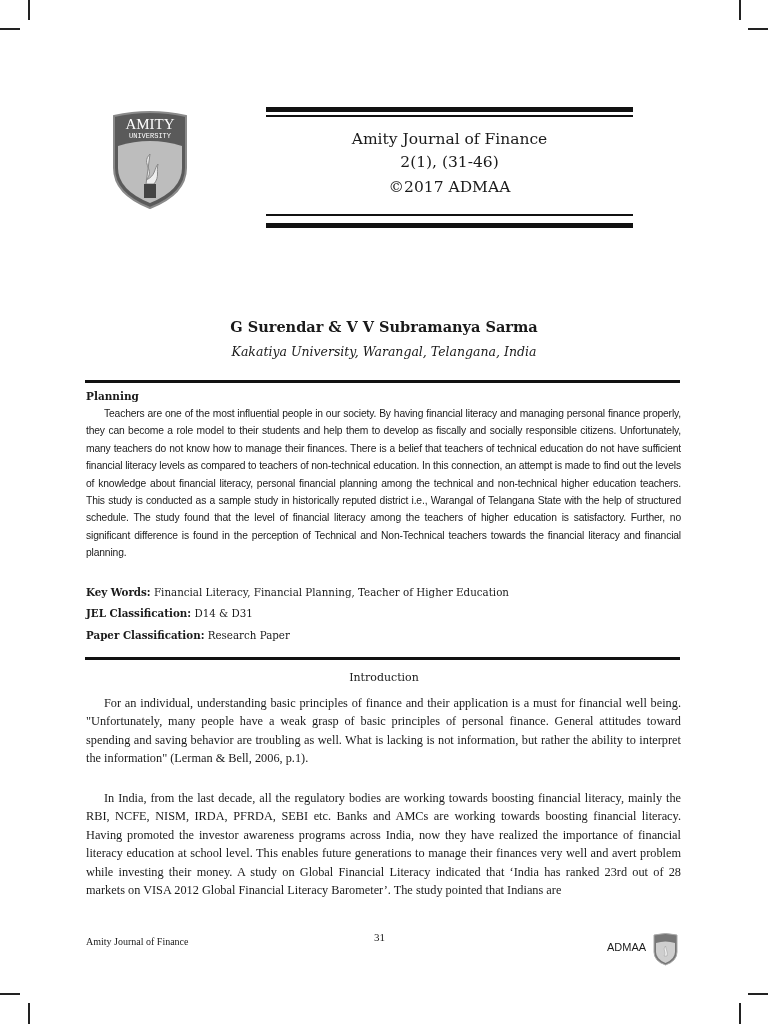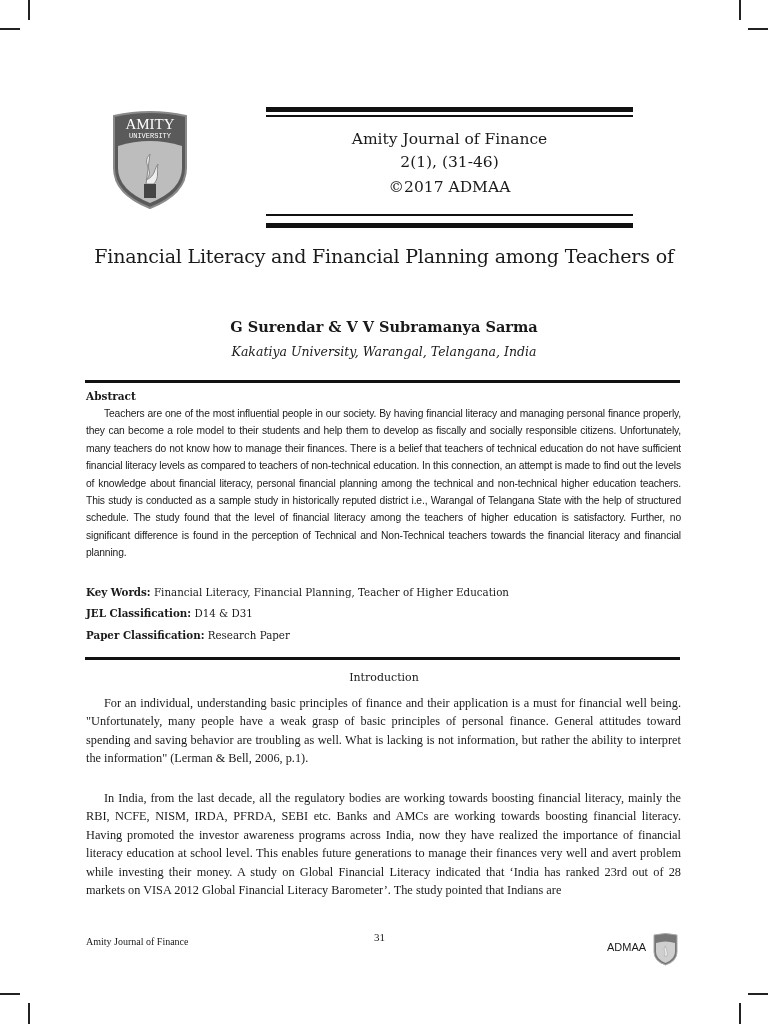--- a/index.html
+++ b/index.html
@@ -63,28 +63,27 @@
   <div style="height:11px"></div>
   <div class="jtitle">Amity Journal of Finance</div>
   <div class="jtitle">2(1), (31-46)</div>
   <div class="jtitle" style="margin-top:2px;">©2017 ADMAA</div>
   <div style="height:15px"></div>
   <div class="rule-thin"></div>
   <div class="rule-thick" style="margin-top:7px;"></div>
 </div>
 
 <div class="paper-title">
-  <div>Financial Literacy and Financial Planning among Teachers of</div>
 </div>
 <div class="authors">G Surendar &amp; V V Subramanya Sarma</div>
 <div class="affil">Kakatiya University, Warangal, Telangana, India</div>
 
 <div class="hr" style="top:380px;"></div>
 
-<div class="abstract-head">Abstract</div>
+<div class="abstract-head">Planning</div>
 <div class="abstract-body">Teachers are one of the most influential people in our society. By having financial literacy and managing personal finance properly, they can become a role model to their students and help them to develop as fiscally and socially responsible citizens.  Unfortunately, many teachers do not know how to manage their finances.  There is a belief that teachers of technical education do not have sufficient financial literacy levels as compared to teachers of non-technical education.  In this connection, an attempt is made to find out the levels of knowledge about financial literacy, personal financial planning among the technical and non-technical higher education teachers. This study is conducted as a sample study in historically reputed district i.e., Warangal of Telangana State with the help of structured schedule.  The study found that the level of financial literacy among the teachers of higher education is satisfactory.  Further, no significant difference is found in the perception of Technical and Non-Technical teachers towards the financial literacy and financial planning.</div>
 
 <div class="meta-line" style="top:586px;">
   <b>Key Words:</b>
   <span>Financial Literacy, Financial Planning, Teacher of Higher Education</span>
 </div>
 <div class="meta-line" style="top:607px;">
   <b>JEL Classification:</b>
   <span>D14 &amp; D31</span>
 </div>

